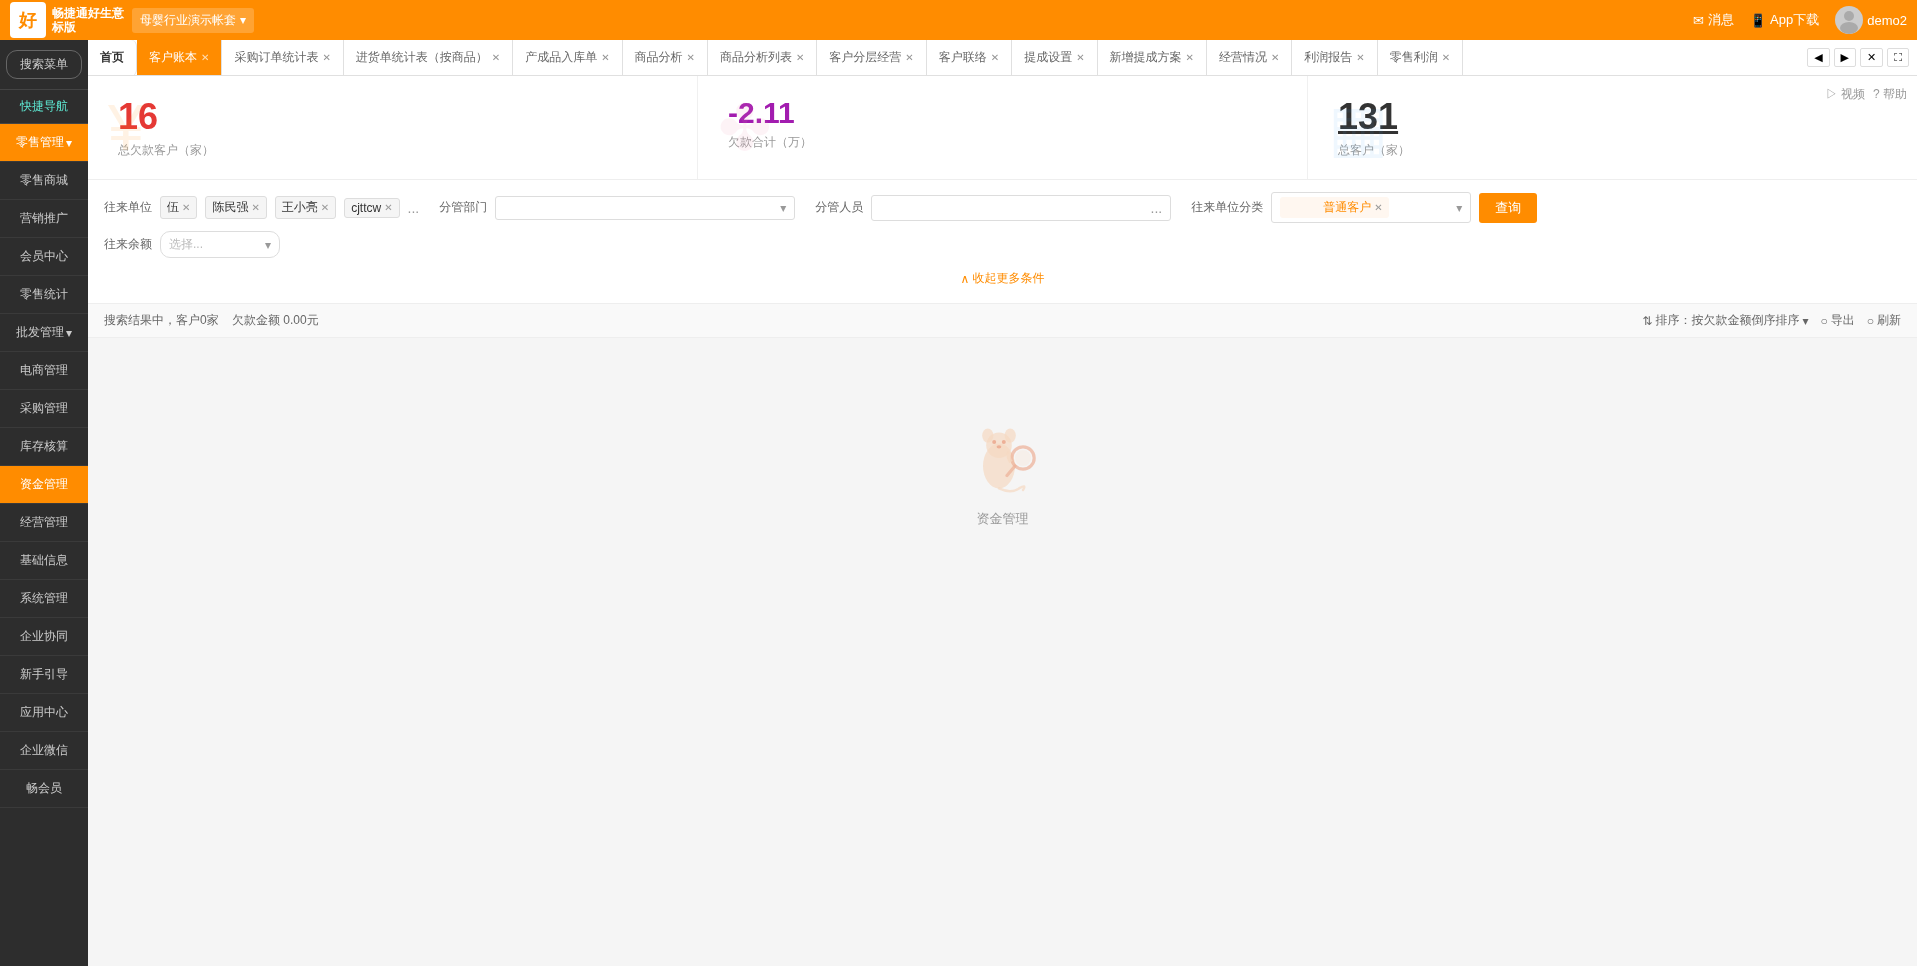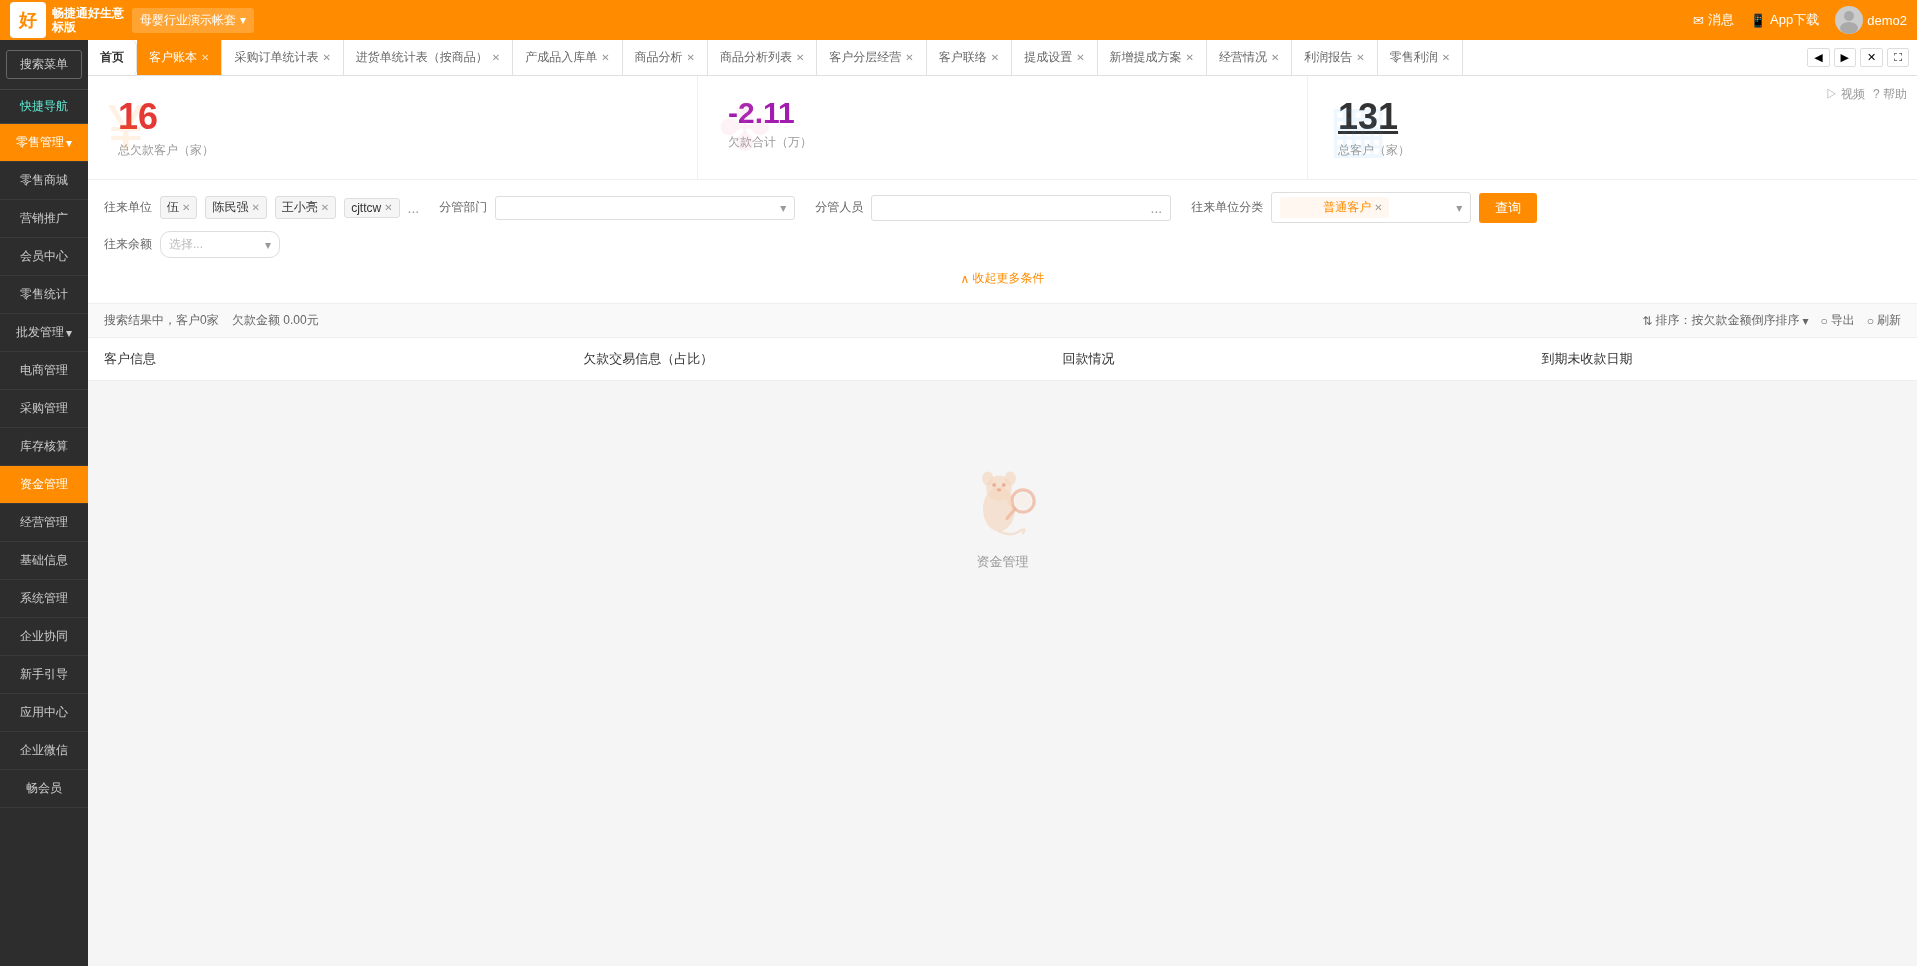--- a/index.html
+++ b/index.html
@@ -18,21 +18,21 @@
     .top-bar-right { display: flex; align-items: center; gap: 16px; color: white; font-size: 13px; }
     .top-bar-right-item { display: flex; align-items: center; gap: 4px; cursor: pointer; }
     .avatar { width: 28px; height: 28px; border-radius: 50%; background: #ccc; overflow: hidden; display: flex; align-items: center; justify-content: center; }
 
     
     .main-layout { display: flex; height: calc(100vh - 40px); }
 
     
     .sidebar { width: 88px; background: #2d2d2d; display: flex; flex-direction: column; color: white; flex-shrink: 0; }
     .sidebar-search { padding: 10px 6px; border-bottom: 1px solid #444; }
-    .sidebar-search-btn { background: transparent; border: 1px solid #666; color: #ccc; width: 100%; padding: 5px; border-radius: 3px; font-size: 12px; cursor: pointer; text-align: center; }
+    .sidebar-search-btn { background: transparent; border: 1px solid #666; color: #ccc; width: 100%; padding: 5px; border-radius: 11px; font-size: 12px; cursor: pointer; text-align: center; }
     .sidebar-nav-btn { padding: 8px 6px; text-align: center; border-bottom: 1px solid #444; cursor: pointer; color: #5eead4; font-size: 12px; }
     .sidebar-menu { flex: 1; overflow-y: auto; }
     .sidebar-item { padding: 10px 6px; text-align: center; font-size: 12px; color: #ccc; cursor: pointer; border-bottom: 1px solid #3a3a3a; }
     .sidebar-item.active { background: #ff8c00; color: white; }
     .sidebar-item-with-arrow { display: flex; align-items: center; justify-content: center; gap: 2px; }
 
     
     .content-area { flex: 1; display: flex; flex-direction: column; overflow: hidden; }
 
     
@@ -345,26 +345,20 @@
             <span>○</span>
             <span>导出</span>
           </div>
           <div class="action-btn">
             <span>○</span>
             <span>刷新</span>
           </div>
         </div>
       </div>
 
-      <div class="data-table-header">
-        <div class="col-customer">客户信息</div>
-        <div class="col-debt">欠款交易信息（占比）</div>
-        <div class="col-repayment">回款情况</div>
-        <div class="col-date">到期未收款日期</div>
-      </div>
 
       <div class="empty-state">
 
         <svg class="empty-icon" viewBox="0 0 100 100" xmlns="http://www.w3.org/2000/svg">
 
           <ellipse cx="45" cy="60" rx="20" ry="28" fill="#f5c6a0" opacity="0.7"></ellipse>
 
           <circle cx="45" cy="34" r="16" fill="#f5c6a0" opacity="0.7"></circle>
 
           <circle cx="39" cy="30" r="2.5" fill="#e8835a"></circle>

